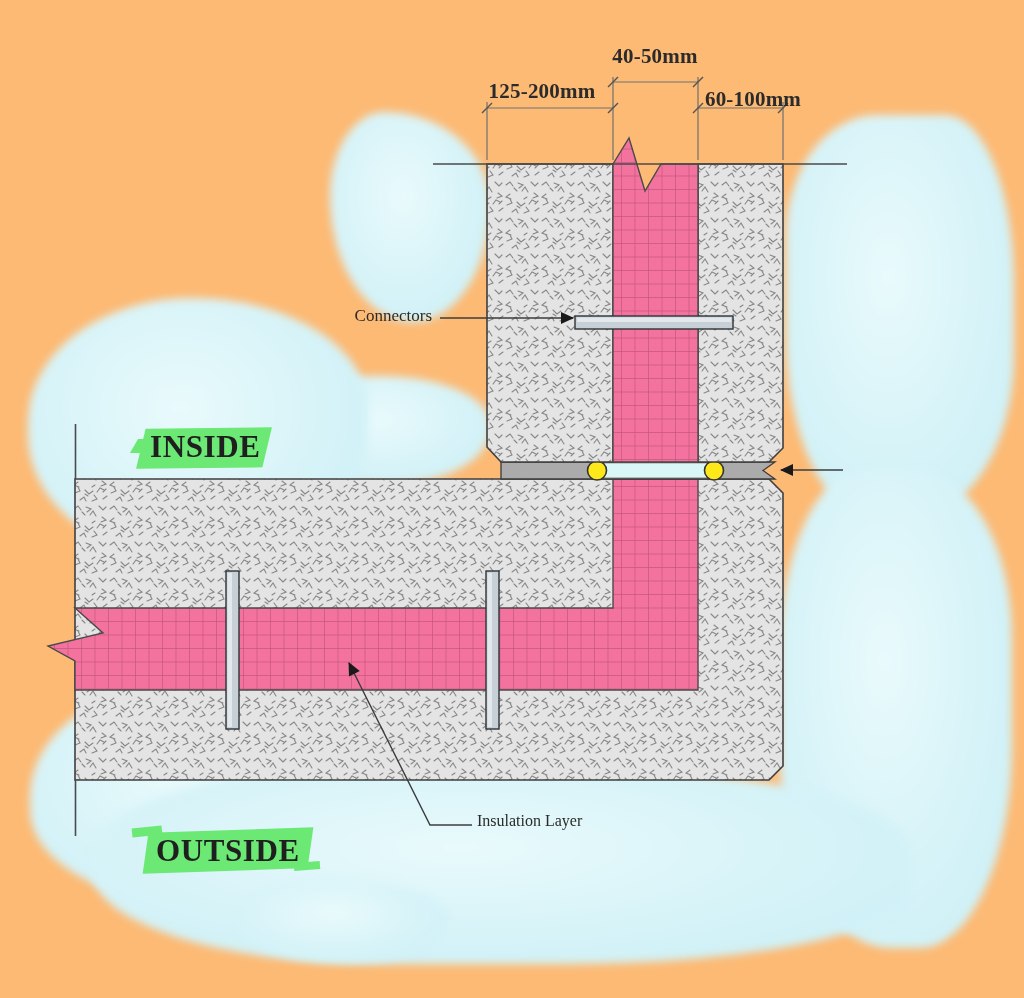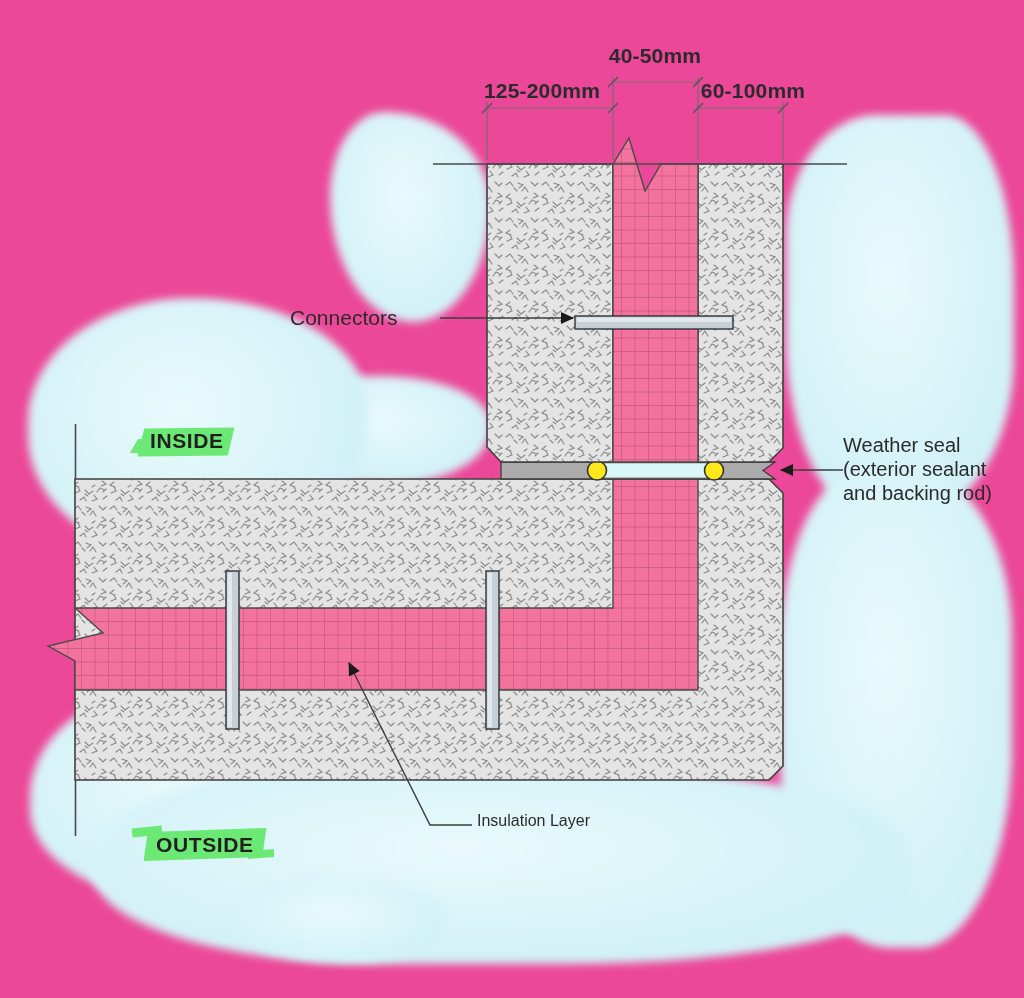--- a/index.html
+++ b/index.html
@@ -1,40 +1,40 @@
 <!DOCTYPE html>
 <html><head>
 <meta charset="utf-8">
 <style>
   html,body{margin:0;padding:0;background:#ffffff;}
-  #stage{position:relative;width:1024px;height:998px;background:#ec4899;overflow:hidden;
-         font-family:Liberation Sans, sans-serif;color:#2b2b2b;}
+  #stage{position:relative;width:1024px;height:998px;background:#fdba74;overflow:hidden;
+         font-family:Liberation Serif, serif;color:#2b2b2b;}
   
   .wash{position:absolute;z-index:0;filter:blur(4px);
         background:radial-gradient(ellipse at 45% 40%, #e9fafc 0%, #d6f3f8 55%, #c9eff6 100%);}
   .w1a{left:330px;top:112px;width:160px;height:210px;border-radius:34% 66% 48% 52%/40% 44% 56% 60%;}
   .w1b{left:285px;top:376px;width:205px;height:108px;border-radius:45% 55% 50% 50%/55% 45% 52% 48%;}
   .w2 {left:786px;top:115px;width:228px;height:402px;border-radius:40% 30% 45% 38%/30% 42% 40% 45%;}
   .w3 {left:780px;top:470px;width:232px;height:478px;border-radius:36% 42% 40% 48%/38% 35% 42% 40%;}
   .w4a{left:28px;top:298px;width:340px;height:274px;border-radius:48% 52% 42% 58%/45% 40% 55% 50%;}
   .w4b{left:30px;top:688px;width:330px;height:218px;border-radius:42% 58% 46% 54%/50% 46% 52% 44%;}
   .w5 {left:92px;top:770px;width:818px;height:194px;border-radius:30% 38% 42% 35%/45% 42% 38% 48%;}
   .w5b{left:238px;top:880px;width:210px;height:82px;border-radius:45% 55% 48% 52%/50% 48% 52% 46%;}
   
   #drawing{position:absolute;left:0;top:0;z-index:1;}
   
   .lbl{position:absolute;z-index:2;white-space:nowrap;}
   .dim{font-size:21px;font-weight:600;letter-spacing:.2px;color:#2b2b2b;text-align:center;width:170px;}
   #dim-gap  {left:570px;top:44px;}
   #dim-left {left:457px;top:79px;}
-  #dim-right{left:668px;top:79px;}
-  #lbl-connectors{left:290px;top:306px;width:142px;font-size:21px;font-weight:500;}
+  #dim-right{left:668px;top:87px;}
+  #lbl-connectors{left:290px;top:306px;width:142px;text-align:right;font-size:17px;font-weight:500;}
   #lbl-weatherseal{left:843px;top:433px;font-size:20px;font-weight:500;line-height:24px;}
   #lbl-insulation{left:477px;top:812px;font-size:16px;font-weight:500;}
-  .zone{font-size:21px;font-weight:600;letter-spacing:.6px;color:#1f1f1f;}
+  .zone{font-size:31px;font-weight:600;letter-spacing:.6px;color:#1f1f1f;}
   #lbl-inside {left:150px;top:429px;}
   #lbl-outside{left:156px;top:833px;}
   .zone .txt{position:relative;z-index:2;}
   .hl{position:absolute;z-index:1;background:#6ce875;}
   #lbl-inside  .hl{left:-9px;top:-1px;right:-7px;bottom:-3px;transform:skewX(-14deg) rotate(-.6deg);}
   #lbl-inside  .hl2{position:absolute;z-index:1;background:#6ce875;left:-16px;top:10px;width:14px;height:14px;transform:skewX(-30deg);}
   #lbl-outside .hl{left:-10px;top:-3px;right:-10px;bottom:-2px;transform:skewX(-10deg) rotate(-2deg);}
   #lbl-outside .hl2{position:absolute;z-index:1;background:#6ce875;left:-24px;top:-6px;width:30px;height:9px;transform:rotate(-6deg);}
   #lbl-outside .hl3{position:absolute;z-index:1;background:#6ce875;right:-20px;bottom:-1px;width:26px;height:8px;transform:rotate(-4deg);}
 </style>
@@ -138,25 +138,20 @@
     <path d="M843,470 L781,470" fill="none" stroke="#3c3c3c" stroke-width="1.4" marker-end="url(#arr)"></path>
     <path d="M472,825 L430,825 L349,663" fill="none" stroke="#3c3c3c" stroke-width="1.4" marker-end="url(#arr)"></path>
   </svg>
 
   <div class="lbl dim" id="dim-gap">40-50mm</div>
   <div class="lbl dim" id="dim-left">125-200mm</div>
   <div class="lbl dim" id="dim-right">60-100mm</div>
 
   <div class="lbl" id="lbl-connectors">Connectors</div>
 
-  <div class="lbl" id="lbl-weatherseal">
-    <span style="display:block">Weather seal</span>
-    <span style="display:block">(exterior sealant</span>
-    <span style="display:block">and backing rod)</span>
-  </div>
 
   <div class="lbl" id="lbl-insulation">Insulation Layer</div>
 
   <div class="lbl zone" id="lbl-inside">
     <span class="hl"></span>
     <span class="hl2"></span>
     <span class="txt">INSIDE</span>
   </div>
 
   <div class="lbl zone" id="lbl-outside">

